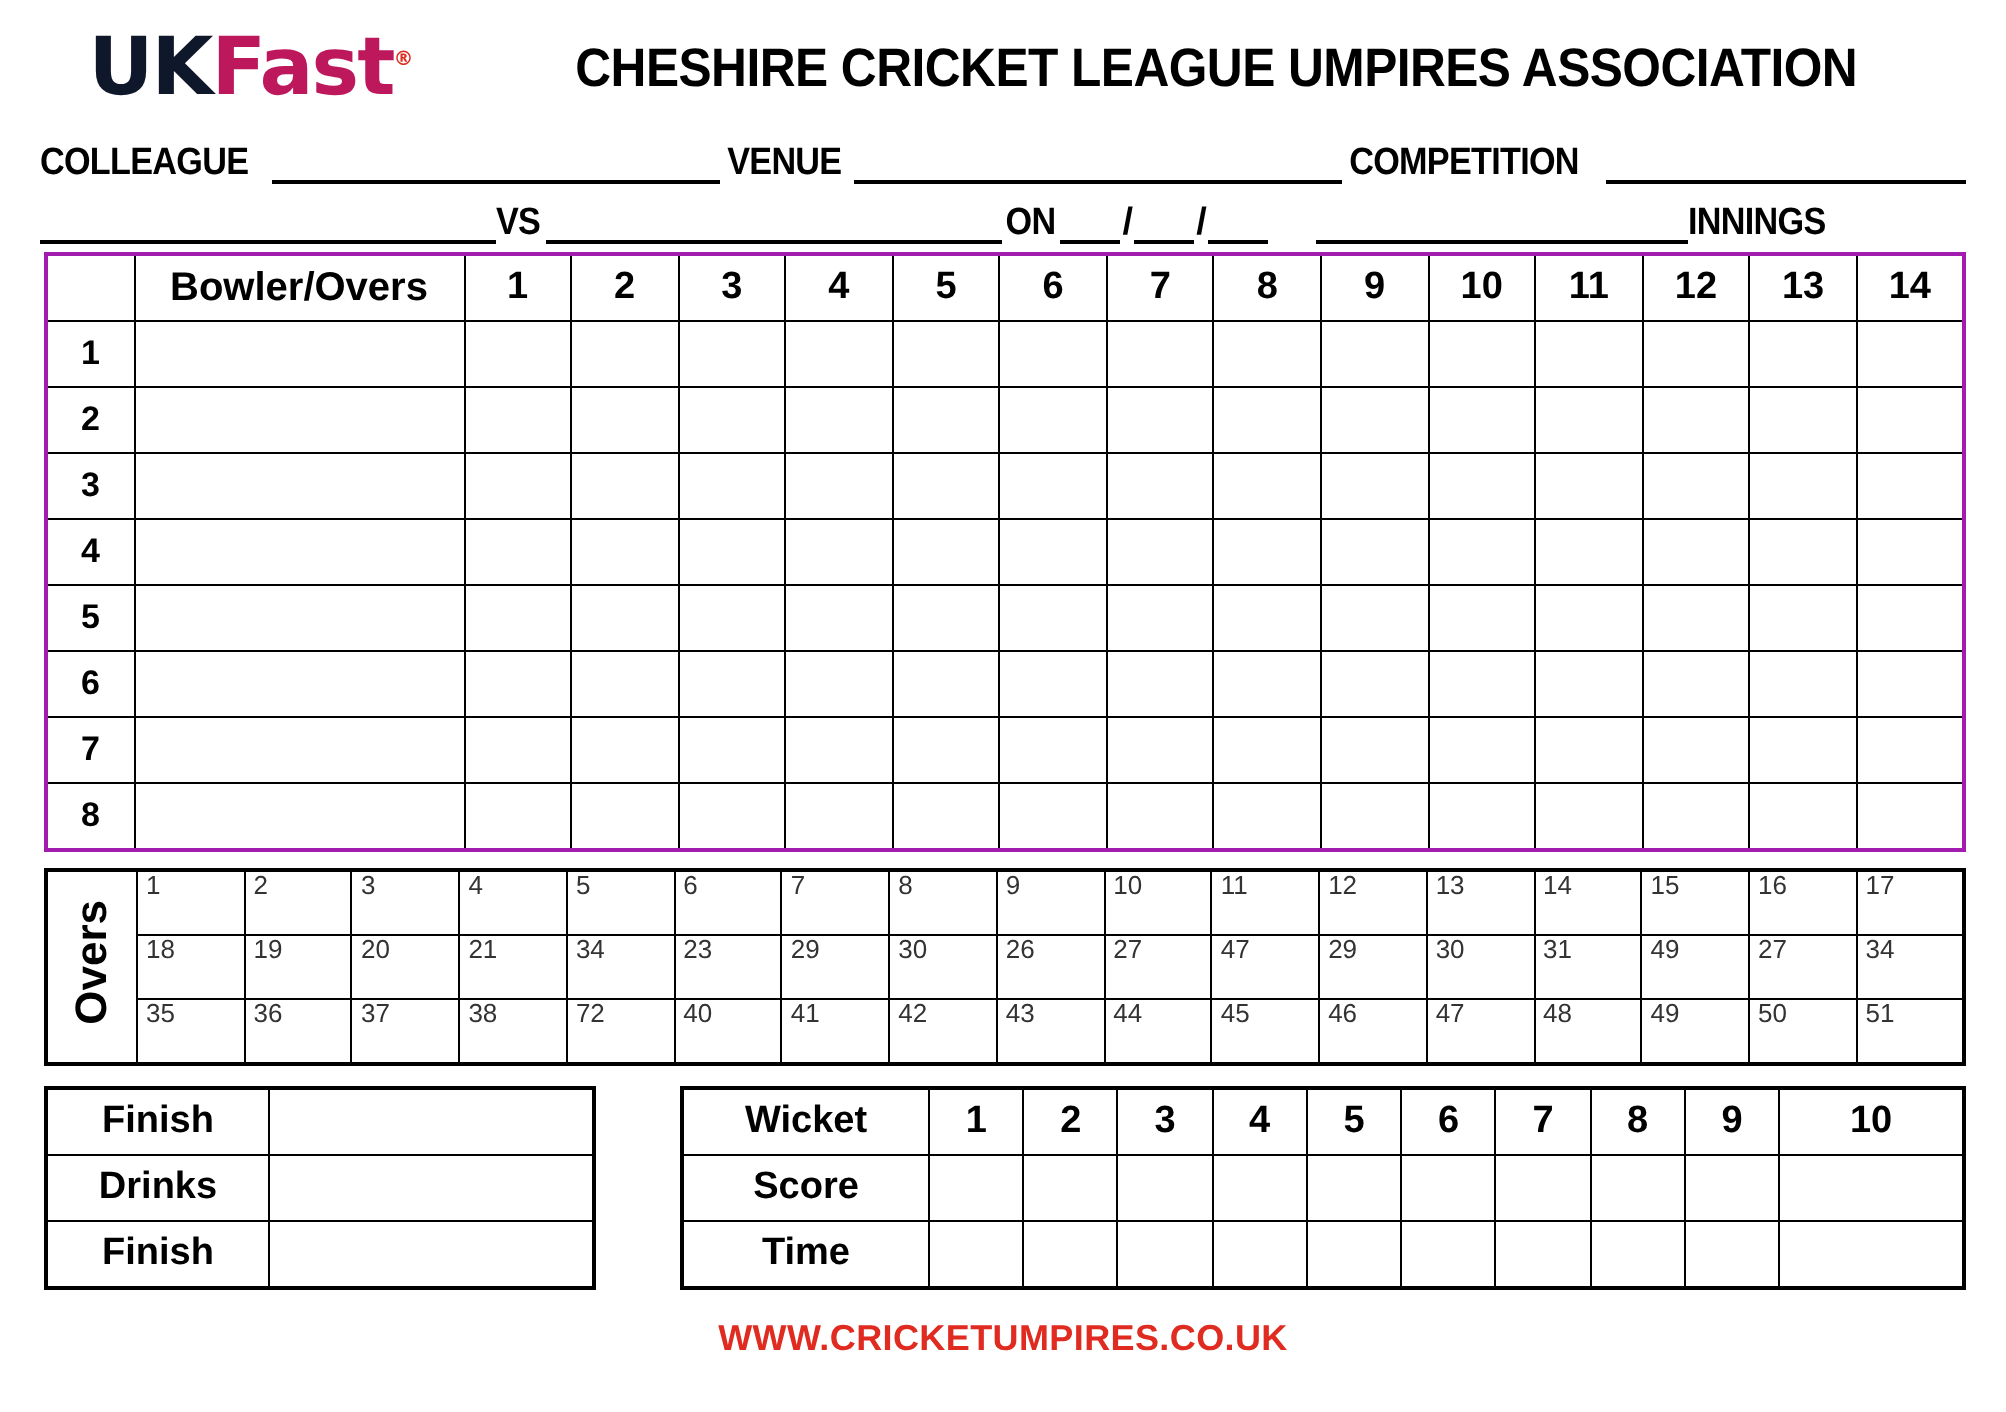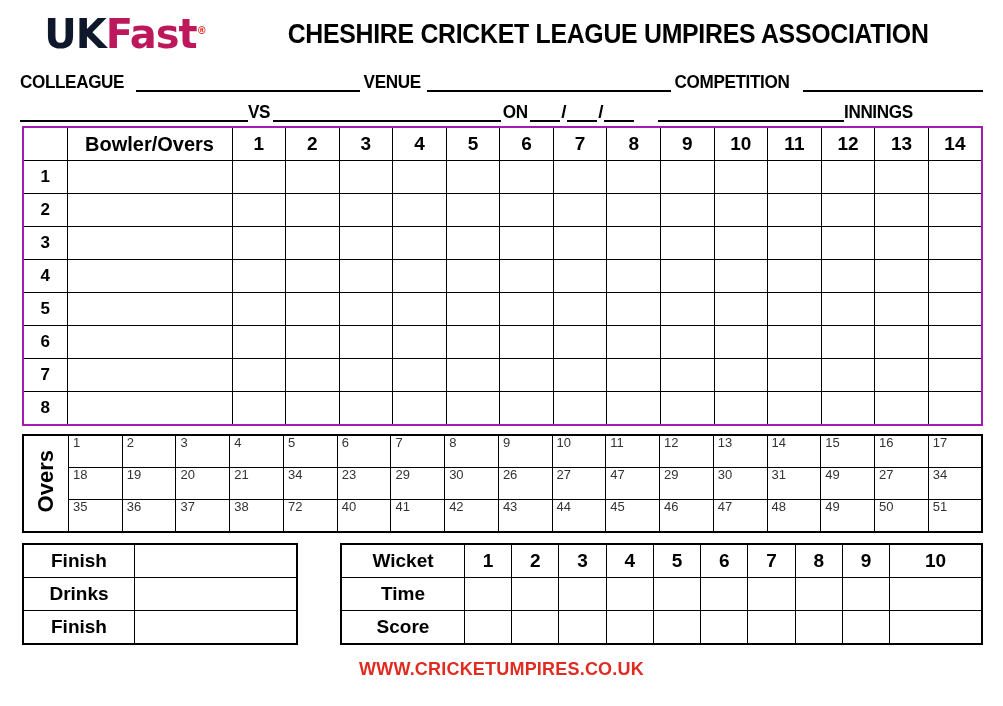--- a/index.html
+++ b/index.html
@@ -509,34 +509,34 @@
             <td>3</td>
             <td>4</td>
             <td>5</td>
             <td>6</td>
             <td>7</td>
             <td>8</td>
             <td>9</td>
             <td>10</td>
           </tr>
         <tr>
-          <td class="lblcell">Time</td>
+          <td class="lblcell">Score</td>
         <td></td>
             <td></td>
             <td></td>
             <td></td>
             <td></td>
             <td></td>
             <td></td>
             <td></td>
             <td></td>
             <td></td>
           </tr>
         <tr>
-          <td class="lblcell">Score</td>
+          <td class="lblcell">Time</td>
         <td></td>
             <td></td>
             <td></td>
             <td></td>
             <td></td>
             <td></td>
             <td></td>
             <td></td>
             <td></td>
             <td></td>

